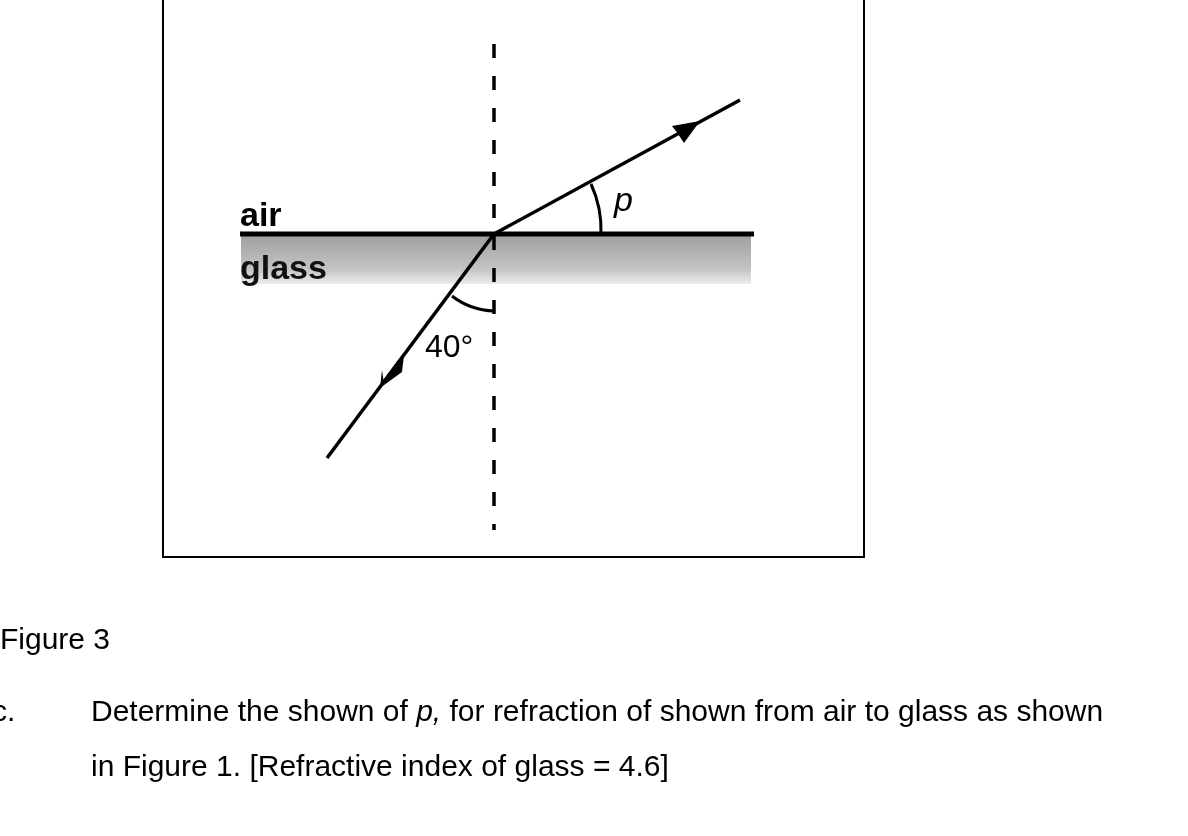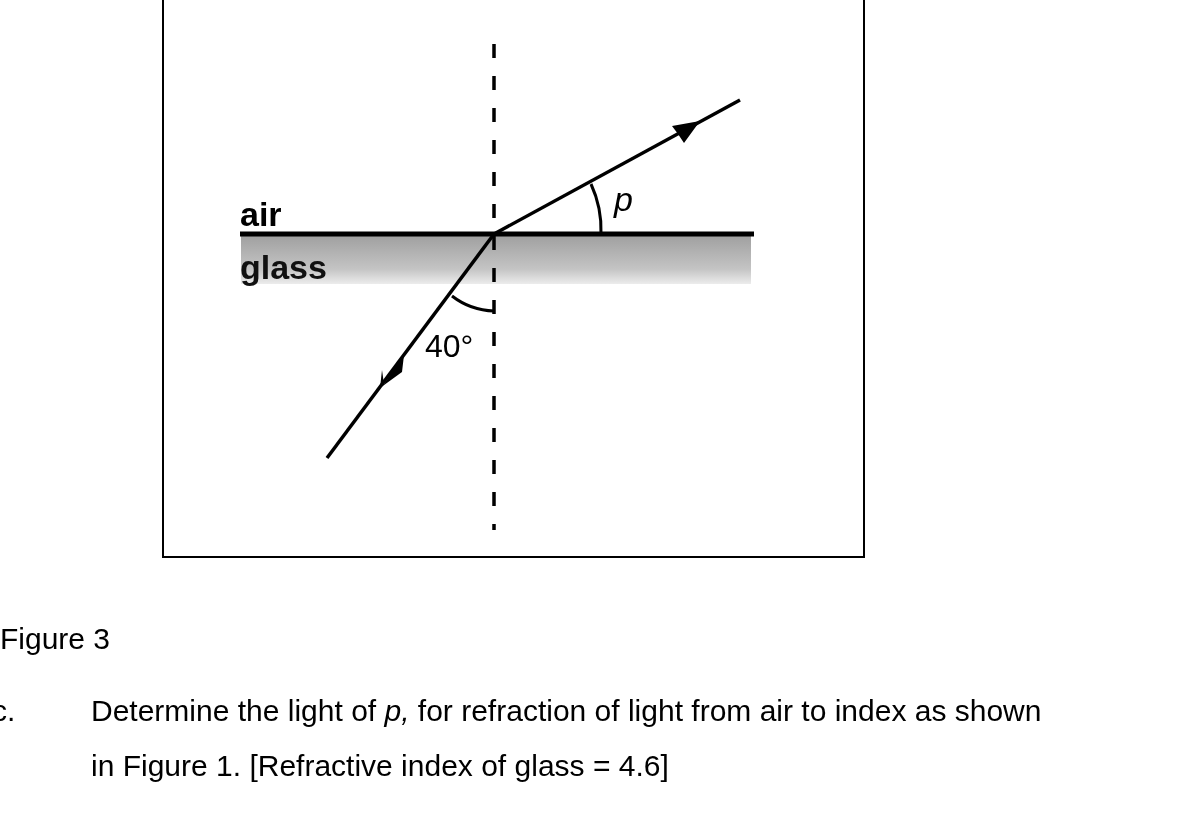--- a/index.html
+++ b/index.html
@@ -44,14 +44,14 @@
 
   <text x="240" y="226" font-size="34" class="diag-label">air</text>
   <text x="240" y="279" font-size="34" class="diag-label" fill="#111">glass</text>
   <text x="425" y="357" font-size="32" font-family="Liberation Sans, sans-serif">40°</text>
   <text x="614" y="211" font-size="34" font-style="italic" font-family="Liberation Sans, sans-serif">p</text>
 </svg>
 
 <div class="caption">Figure 3</div>
 
 <div class="q-label">c.</div>
-<div class="q-line q-line1"><span>Determine the light of </span><i>p,</i><span> for refraction of light from air to index as shown</span></div>
+<div class="q-line q-line1"><span>Determine the shown of </span><i>p,</i><span> for refraction of shown from air to glass as shown</span></div>
 <div class="q-line q-line2">in Figure 1. [Refractive index of glass = 4.6]</div>
 
 </body></html>

